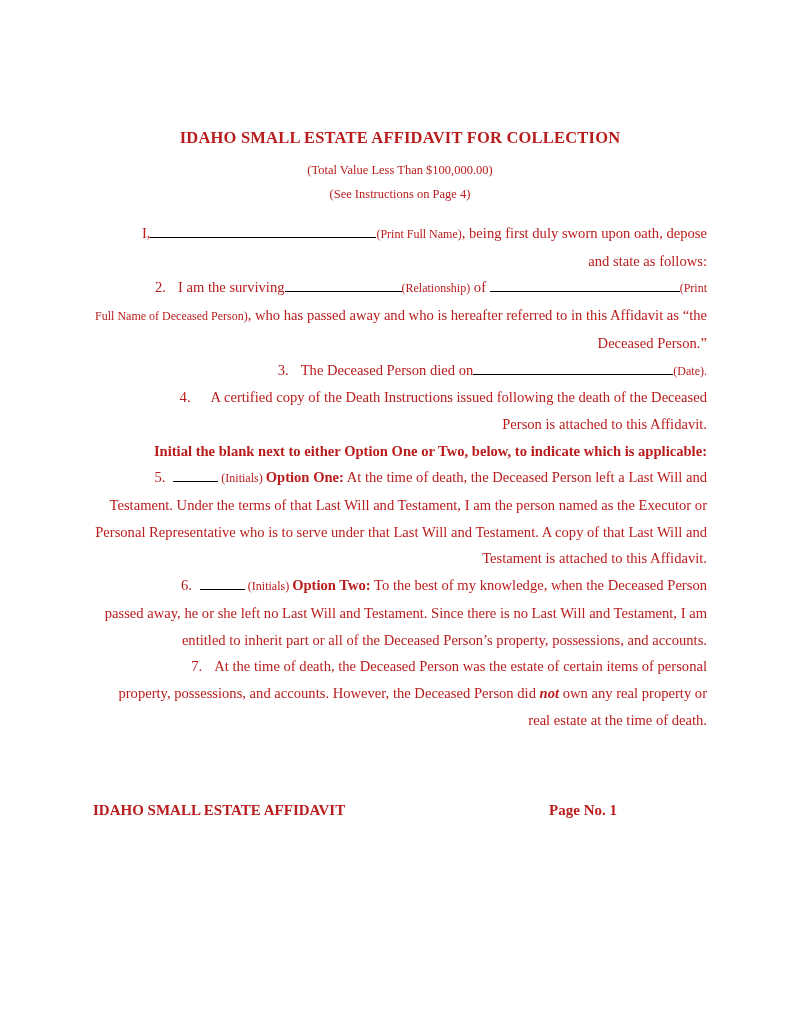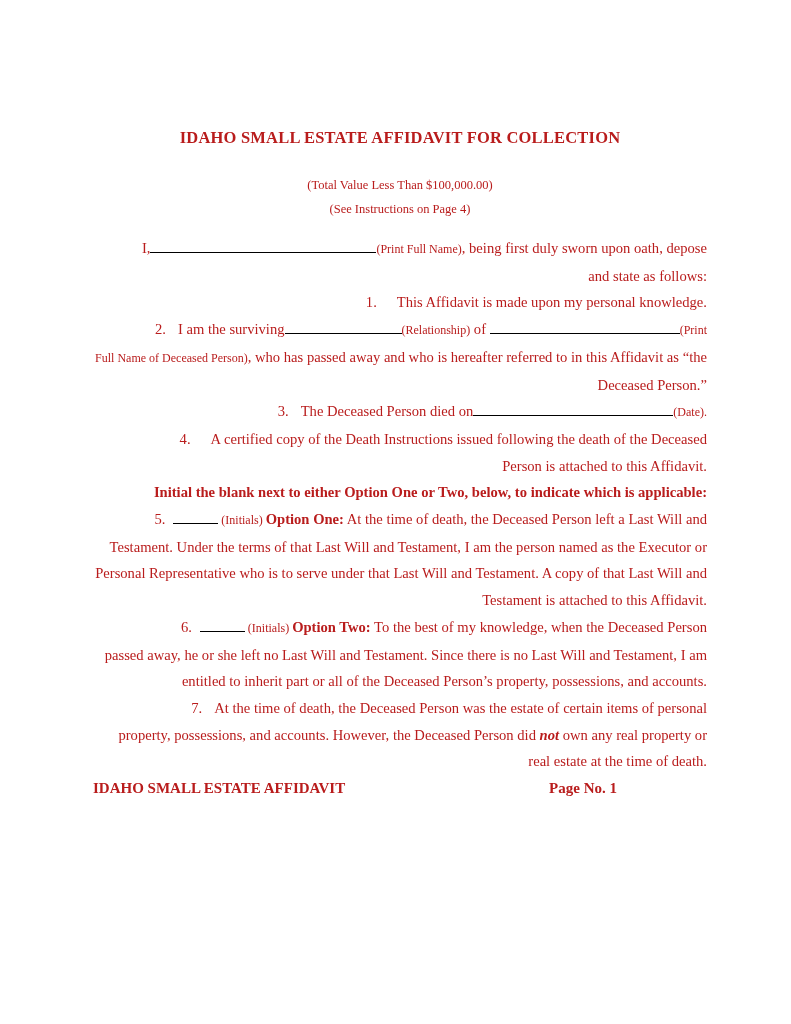--- a/index.html
+++ b/index.html
@@ -3,58 +3,57 @@
 <meta charset="utf-8">
 <style>
   html,body{margin:0;padding:0;background:#ffffff;}
   .page{
     width:791px;height:1024px;background:#fff;color:#b91c1c;
     font-family:"Liberation Serif","DejaVu Serif",serif;
     box-sizing:border-box;padding:122px 84px 0 93px;position:relative;
     overflow:hidden;
   }
   .title{font-size:16.5px;font-weight:bold;text-align:center;line-height:31px;letter-spacing:.2px;}
-  .subtitle-block{margin-top:20px;}
+  .subtitle-block{margin-top:5px;}
   .subtitle{font-size:12.5px;text-align:center;line-height:24px;}
   .content{margin-top:14px;font-size:14.6px;line-height:26.7px;text-align:right;}
   p.para{margin:0;text-indent:48px;}
   p.flush{margin:0;text-indent:0;}
   .num{margin-right:20px;}
   .num-sm{margin-right:12px;}
   .num-xs{margin-right:8px;}
   .hint{font-size:12px;}
   .blank{display:inline-block;border-bottom:1.3px solid #000;height:2px;vertical-align:baseline;}
   .blank-name{width:226px;}
   .blank-rel{width:117px;}
   .blank-deceased{width:190px;}
   .blank-date{width:200px;}
   .blank-initials{width:45px;}
   .options-heading{font-weight:bold;white-space:nowrap;}
   .opt-label{font-weight:bold;}
   .emph{font-weight:bold;font-style:italic;}
-  .footer{display:flex;font-weight:bold;font-size:15px;line-height:26px;}
+  .footer{display:flex;margin-top:64px;font-weight:bold;font-size:15px;line-height:26px;}
   .footer-right{margin-left:auto;margin-right:90px;}
 </style>
 </head>
 <body>
 
 <div class="page">
 
   <div class="title">IDAHO SMALL ESTATE AFFIDAVIT FOR COLLECTION</div>
 
   <div class="subtitle-block">
     <div class="subtitle">(Total Value Less Than $100,000.00)</div>
     <div class="subtitle">(See Instructions on Page 4)</div>
   </div>
 
   <div class="content">
 
     <p class="para"><span>I,</span><span class="blank blank-name"></span><span class="hint">(Print Full Name)</span><span>, being first duly sworn upon oath, depose and state as follows:</span></p>
 
-    <p class="para"><span class="num">1.</span><span>This Affidavit is made upon my personal knowledge.</span></p>
 
     <p class="para"><span class="num num-sm">2.</span><span>I am the surviving</span><span class="blank blank-rel"></span><span class="hint">(Relationship)</span><span> of </span><span class="blank blank-deceased"></span><span class="hint">(Print Full Name of Deceased Person)</span><span>, who has passed away and who is hereafter referred to in this Affidavit as “the Deceased Person.”</span></p>
 
     <p class="para"><span class="num num-sm">3.</span><span>The Deceased Person died on</span><span class="blank blank-date"></span><span class="hint">(Date).</span></p>
 
     <p class="para"><span class="num">4.</span><span>A certified copy of the Death Instructions issued following the death of the Deceased Person is attached to this Affidavit.</span></p>
 
     <p class="flush options-heading">Initial the blank next to either Option One or Two, below, to indicate which is applicable:</p>
 
     <p class="para"><span class="num num-xs">5.</span><span class="blank blank-initials"></span><span class="hint"> (Initials) </span><span class="opt-label">Option One:</span><span> At the time of death, the Deceased Person left a Last Will and Testament. Under the terms of that Last Will and Testament, I am the person named as the Executor or Personal Representative who is to serve under that Last Will and Testament. A copy of that Last Will and Testament is attached to this Affidavit.</span></p>

